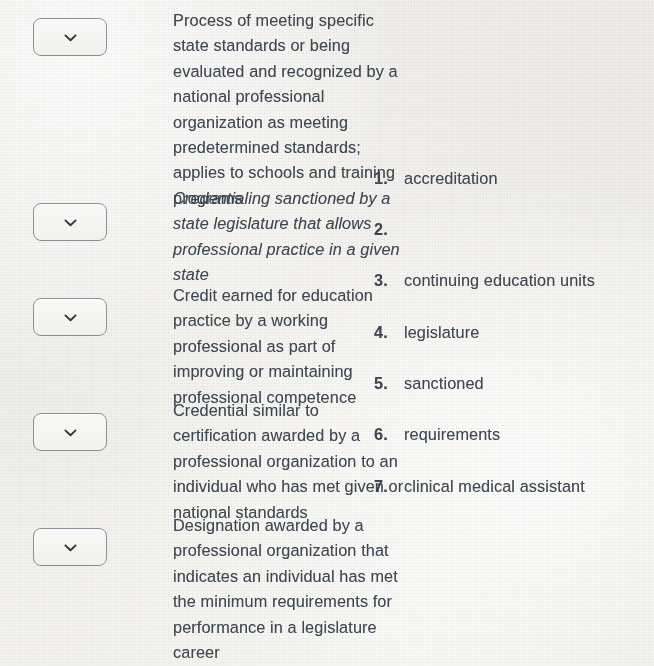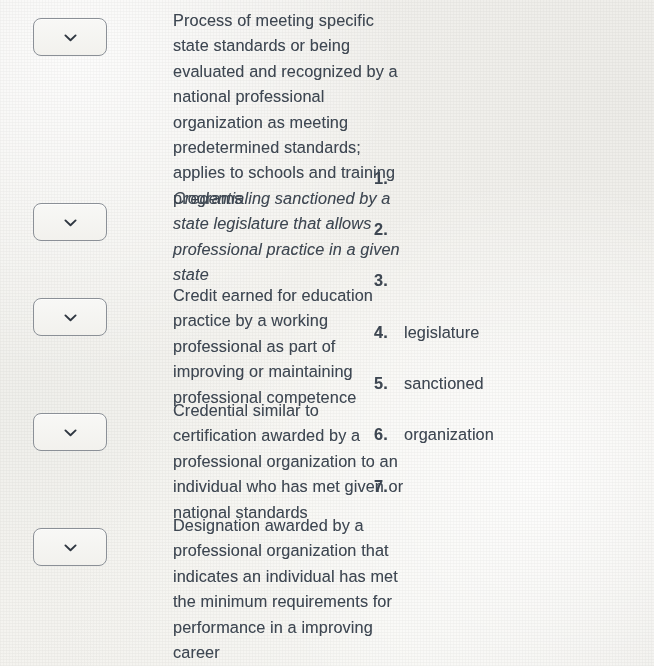--- a/index.html
+++ b/index.html
@@ -160,48 +160,51 @@
     </div>
 
     <div class="match-row">
       <div class="dropdown" style="top:528px;">
         <span class="chev">
           <svg viewBox="0 0 13 8" width="13" height="8" aria-hidden="true">
             <path d="M1.4 1.4 L6.5 6.3 L11.6 1.4" fill="none" stroke="#2f3741" stroke-width="1.9" stroke-linecap="round" stroke-linejoin="round"></path>
           </svg>
         </span>
       </div>
-      <div class="definition" style="top:513px;">Designation awarded by a professional organization that indicates an individual has met the minimum requirements for performance in a improving career</div>
+      <div class="definition" style="top:513px;">Designation awarded by a professional organization that indicates an individual has met the minimum requirements for performance in a legislature career</div>
     </div>
 
     <div class="term" style="top:169px;">
       <span class="num">1.</span>
+      <span class="label">accreditation</span>
     </div>
 
     <div class="term" style="top:220px;">
       <span class="num">2.</span>
     </div>
 
     <div class="term" style="top:271px;">
       <span class="num">3.</span>
+      <span class="label">continuing education units</span>
     </div>
 
     <div class="term" style="top:323px;">
       <span class="num">4.</span>
       <span class="label">legislature</span>
     </div>
 
     <div class="term" style="top:374px;">
       <span class="num">5.</span>
       <span class="label">sanctioned</span>
     </div>
 
     <div class="term" style="top:425px;">
       <span class="num">6.</span>
-      <span class="label">organization</span>
+      <span class="label">requirements</span>
     </div>
 
     <div class="term" style="top:477px;">
       <span class="num">7.</span>
+      <span class="label">clinical medical assistant</span>
     </div>
 
   </div>
 </div>
 
 </body></html>

